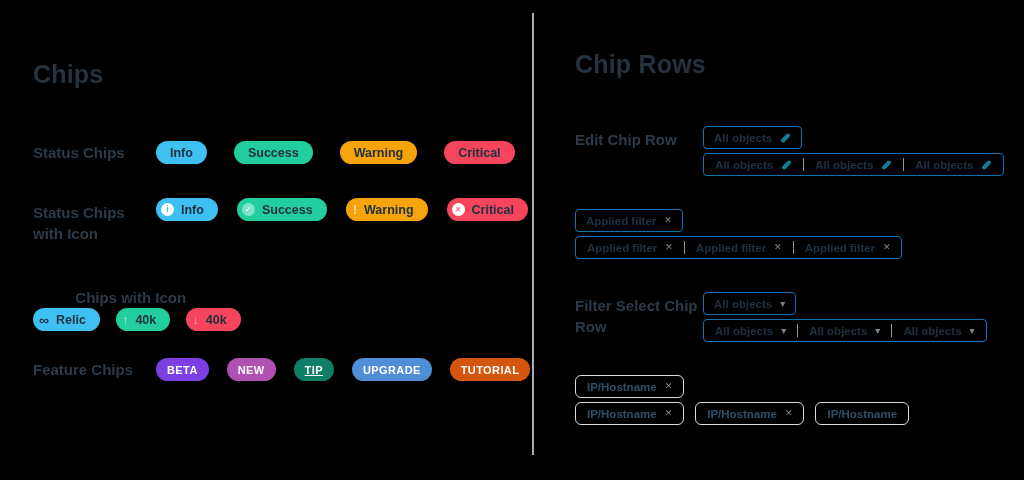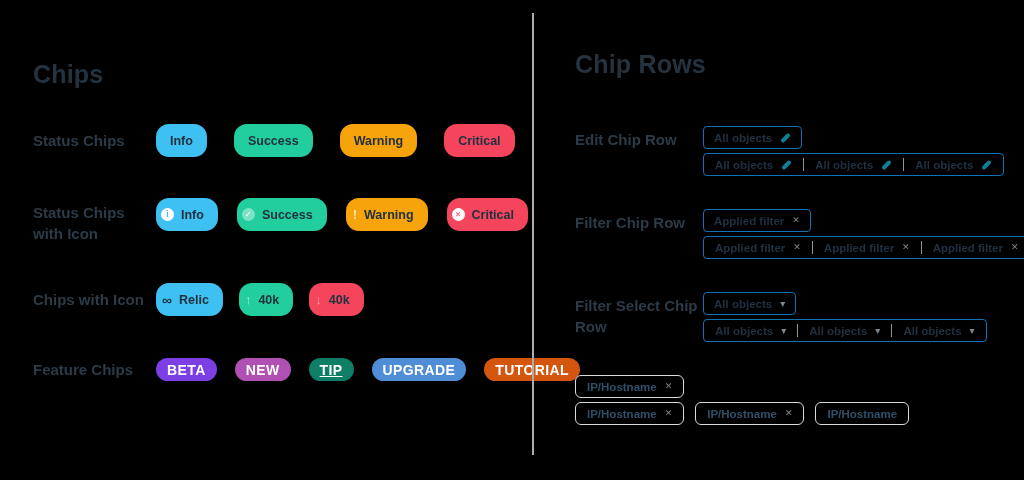--- a/index.html
+++ b/index.html
@@ -11,37 +11,37 @@
   .panel-title { position: absolute; font-size: 25px; font-weight: 700; color: var(--heading); letter-spacing: .2px; }
   .row-label { flex: none; font-size: 15px; font-weight: 700; color: var(--label); line-height: 21px; }
 
   
   .lrow { position: absolute; display: flex; align-items: center; }
   .lrow.top-align { align-items: flex-start; }
   .lrow .row-label { width: 123px; }
   .chips { display: flex; align-items: center; }
 
   .chip { display: inline-flex; align-items: center; justify-content: center;
-    height: 33px; border-radius: 13px; padding: 0 14px;
+    height: 23px; border-radius: 13px; padding: 0 14px;
     font-size: 12.5px; font-weight: 700; color: var(--chipText); white-space: nowrap; }
   .chip .ic { display: inline-flex; align-items: center; justify-content: center; margin-right: 7px; margin-left: -4px; }
   .circle-ic { width: 13px; height: 13px; border-radius: 50%; background: #fff; font-size: 8.5px; font-weight: 700; line-height: 1; }
   .lite-circle { background: rgba(255,255,255,.42); color: #fff; }
   .bang-ic { color: #ffe1a1; font-size: 13px; font-weight: 700; }
   .glyph-ic { font-size: 14px; font-weight: 700; line-height: 1; }
   .arrow-up { color: rgba(255,255,255,.6); font-size: 13px; font-weight: 700; }
   .arrow-down { color: rgba(255,255,255,.45); font-size: 13px; font-weight: 700; }
 
   .bg-info { background: var(--info); } .ic-info { color: var(--info); }
   .bg-success { background: var(--success); }
   .bg-warning { background: var(--warning); }
   .bg-critical { background: var(--critical); } .ic-critical { color: var(--critical); }
 
   .fchip { display: inline-flex; align-items: center; height: 23px; border-radius: 12px;
-    padding: 0 11px; font-size: 14px; font-weight: 700; color: #fff; letter-spacing: .4px; white-space: nowrap; }
+    padding: 0 11px; font-size: 11px; font-weight: 700; color: #fff; letter-spacing: .4px; white-space: nowrap; }
   .bg-beta { background: var(--beta); }
   .bg-new { background: var(--new); }
   .bg-tip { background: var(--tip); text-decoration: underline; }
   .bg-upgrade { background: var(--upgrade); text-align: right; }
   .bg-tutorial { background: var(--tutorial); }
 
   
   .vdivider { position: absolute; left: 532px; top: 13px; width: 2px; height: 442px; background: var(--divider); }
 
   
@@ -69,21 +69,21 @@
   .igroup { display: flex; align-items: center; margin-top: 4px; }
   .igroup .ichip + .ichip { margin-left: 11px; }
 </style>
 </head>
 <body>
 
 <div class="stage">
 
   <h1 class="panel-title" style="left:33px; top:60px;">Chips</h1>
 
-  <div class="lrow" style="left:33px; top:128px; height:25px;">
+  <div class="lrow" style="left:33px; top:140px; height:25px;">
     <div class="row-label">Status Chips</div>
     <div class="chips" style="gap:27px;">
       <span class="chip bg-info">
           <span>Info</span>
         </span>
       <span class="chip bg-success">
           <span>Success</span>
         </span>
       <span class="chip bg-warning">
           <span>Warning</span>
@@ -109,21 +109,21 @@
         <span class="ic bang-ic">!</span>
         <span>Warning</span>
       </span>
       <span class="chip bg-critical" style="padding-left:9px;">
         <span class="ic circle-ic ic-critical" style="font-size:7.5px;">✕</span>
         <span>Critical</span>
       </span>
     </div>
   </div>
 
-  <div class="lrow" style="left:33px; top:287px; height:25px;">
+  <div class="lrow" style="left:33px; top:287px; height:25px;flex-direction:column;">
     <div class="row-label">Chips with Icon</div>
     <div class="chips" style="gap:16px;">
       <span class="chip bg-info" style="padding-left:10px;">
         <span class="ic glyph-ic">∞</span>
         <span>Relic</span>
       </span>
       <span class="chip bg-success" style="padding-left:10px;">
         <span class="ic arrow-up">↑</span>
         <span>40k</span>
       </span>
@@ -169,21 +169,20 @@
         <span class="seg-div"></span>
         <span class="oseg">
             <span>All objects</span>
             <span class="pencil-ic"></span>
           </span>
       </div>
     </div>
   </div>
 
   <div class="rsection" style="left:575px; top:209px;">
-    <div class="row-label">Filter Chip Row</div>
     <div class="rcol">
       <span class="ochip">
         <span>Applied filter</span>
         <span class="x-ic">✕</span>
       </span>
       <div class="ogroup">
         <span class="oseg">
             <span>Applied filter</span>
             <span class="x-ic">✕</span>
           </span>

